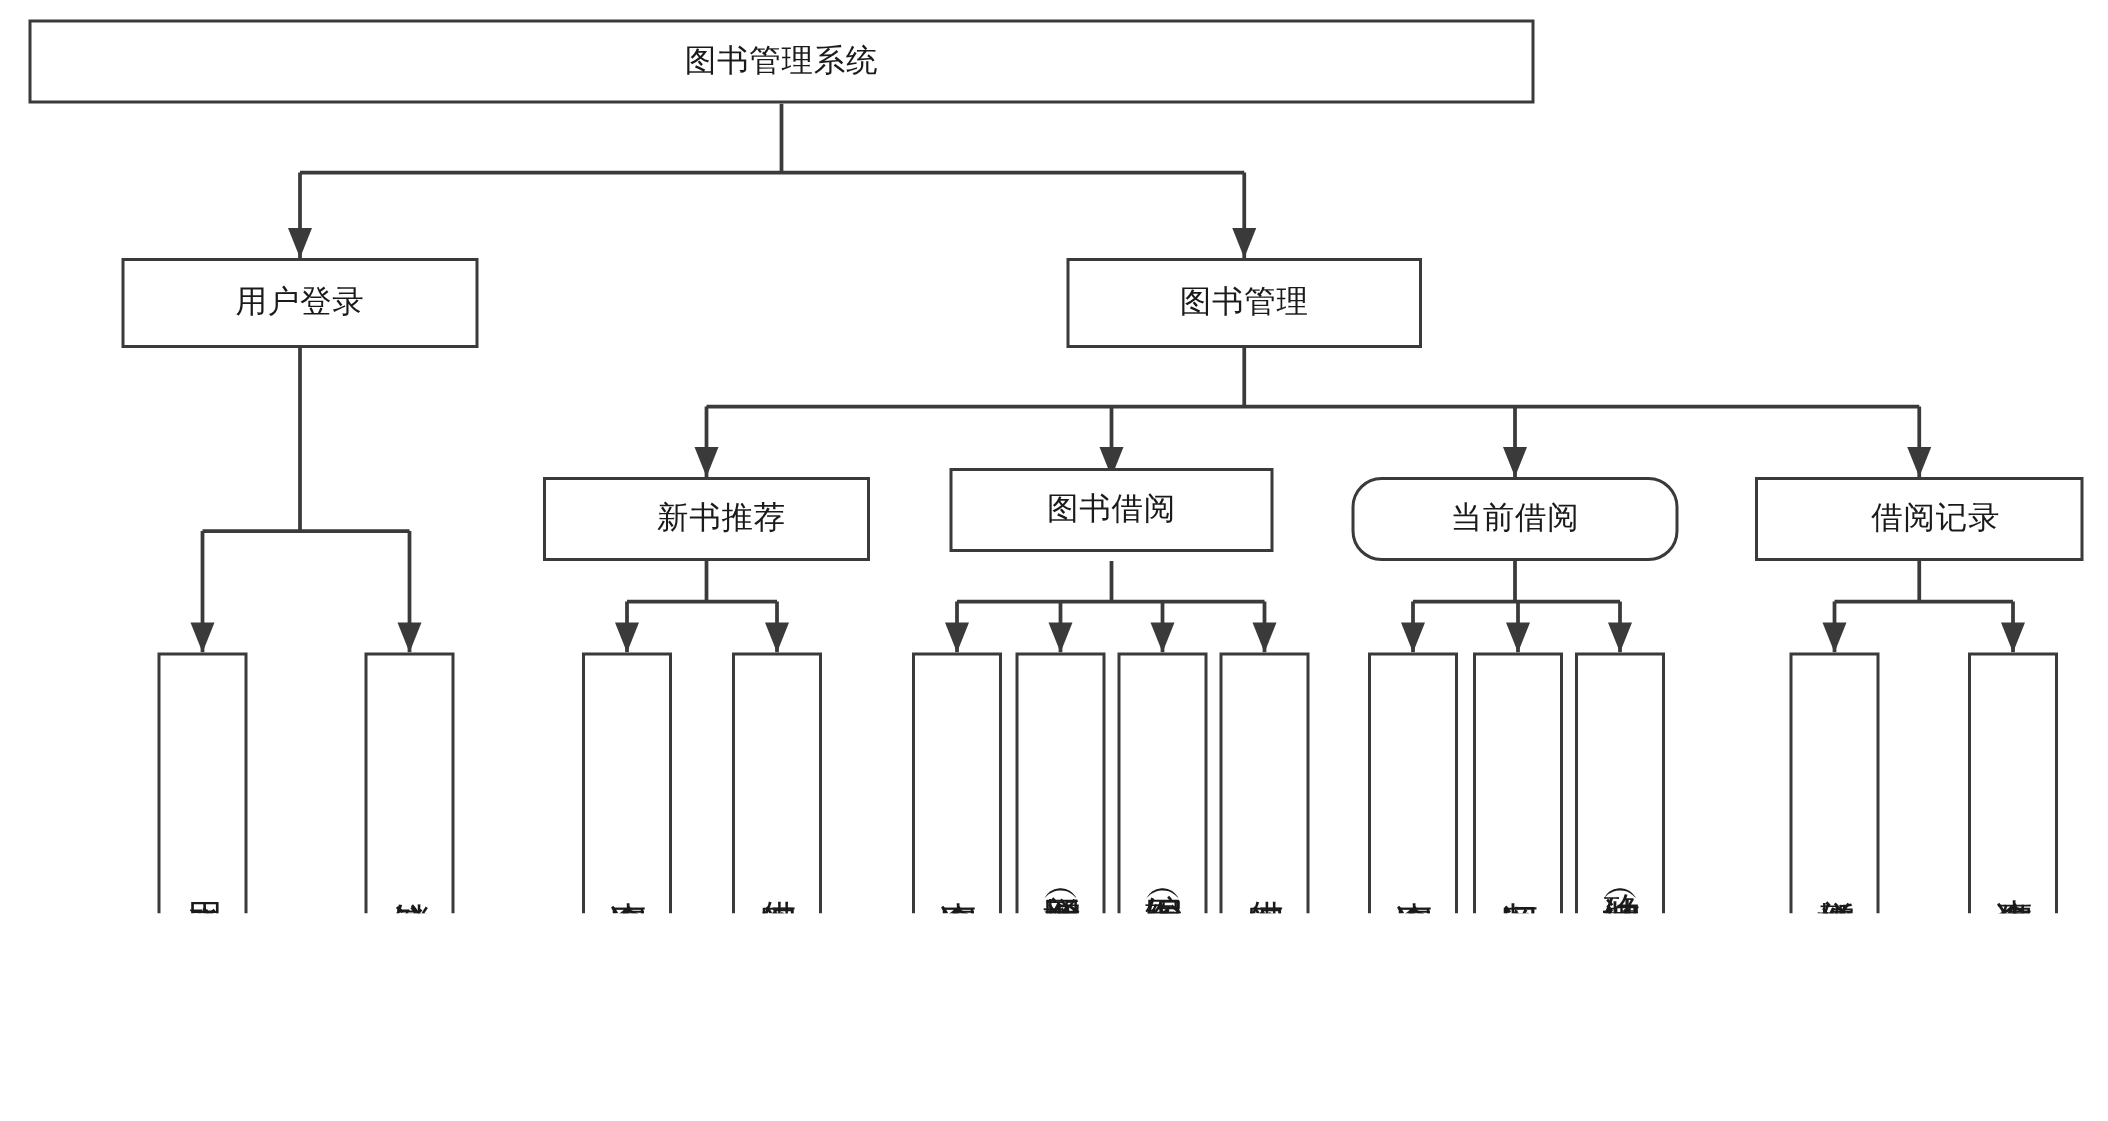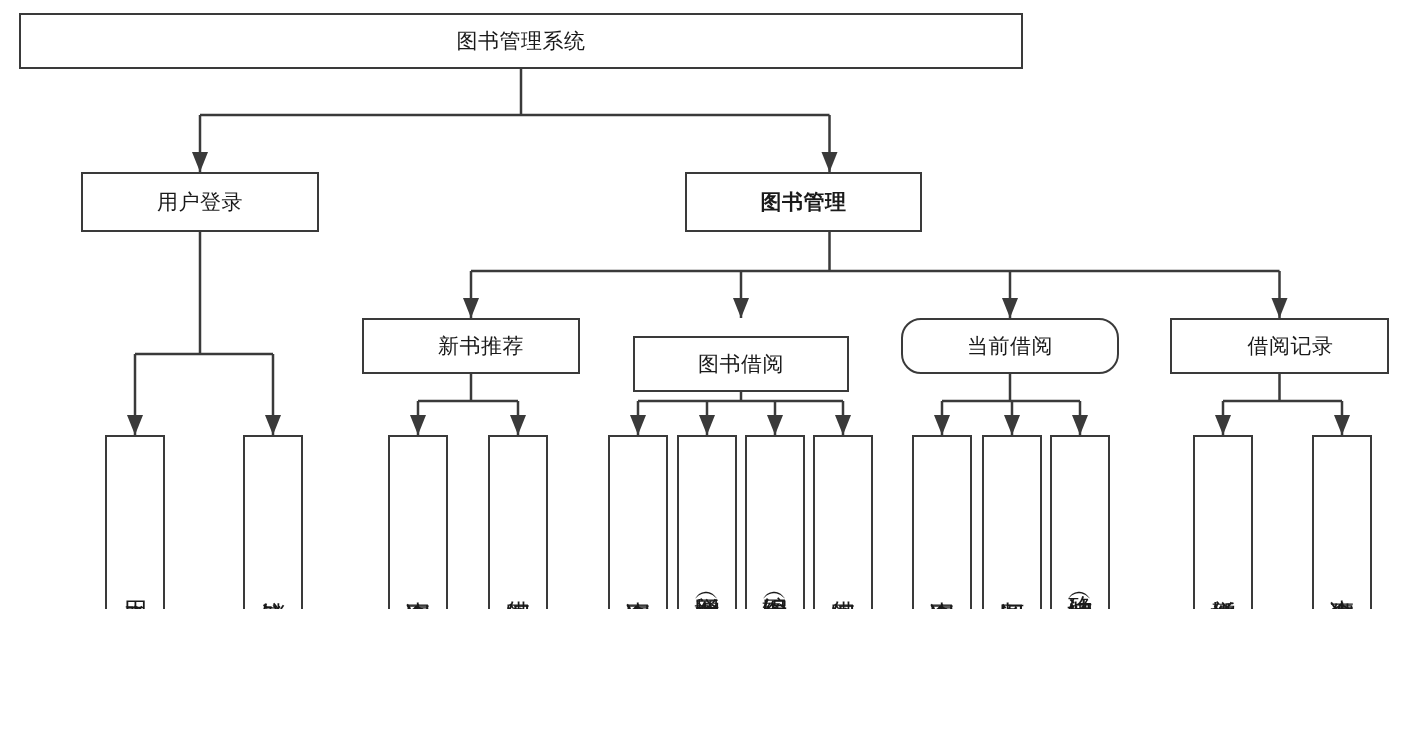--- a/index.html
+++ b/index.html
@@ -126,27 +126,27 @@
       <line x1="1342" y1="401" x2="1342" y2="435" stroke="#3a3a3a" stroke-width="2.5"></line>
       <polygon points="1334,415 1350,415 1342,435" fill="#3a3a3a"></polygon>
     </svg>
   <div id="nodes">
       <div class="node horiz" style="left: 19px; top: 13px; width: 1004px; height: 56px;">
         <span class="node-label">图书管理系统</span>
       </div>
       <div class="node horiz" style="left: 81px; top: 172px; width: 238px; height: 60px;">
         <span class="node-label">用户登录</span>
       </div>
-      <div class="node horiz" style="left: 685px; top: 172px; width: 237px; height: 60px; font-weight: bold;">
+      <div class="node horiz" style="left: 711px; top: 172px; width: 237px; height: 60px;">
         <span class="node-label">图书管理</span>
       </div>
       <div class="node horiz" style="left: 362px; top: 318px; width: 218px; height: 56px; padding-left: 20px;">
         <span class="node-label">新书推荐</span>
       </div>
-      <div class="node horiz" style="left: 633px; top: 336px; width: 216px; height: 56px;">
+      <div class="node horiz" style="left: 633px; top: 312px; width: 216px; height: 56px;">
         <span class="node-label">图书借阅</span>
       </div>
       <div class="node horiz" style="left: 901px; top: 318px; width: 218px; height: 56px; border-radius: 20px;">
         <span class="node-label">当前借阅</span>
       </div>
       <div class="node horiz" style="left: 1170px; top: 318px; width: 219px; height: 56px; padding-left: 22px;">
         <span class="node-label">借阅记录</span>
       </div>
       <div class="node vert" style="left: 105px; top: 435px; width: 60px; height: 300px;">
         <span class="node-label">用户登录</span>

